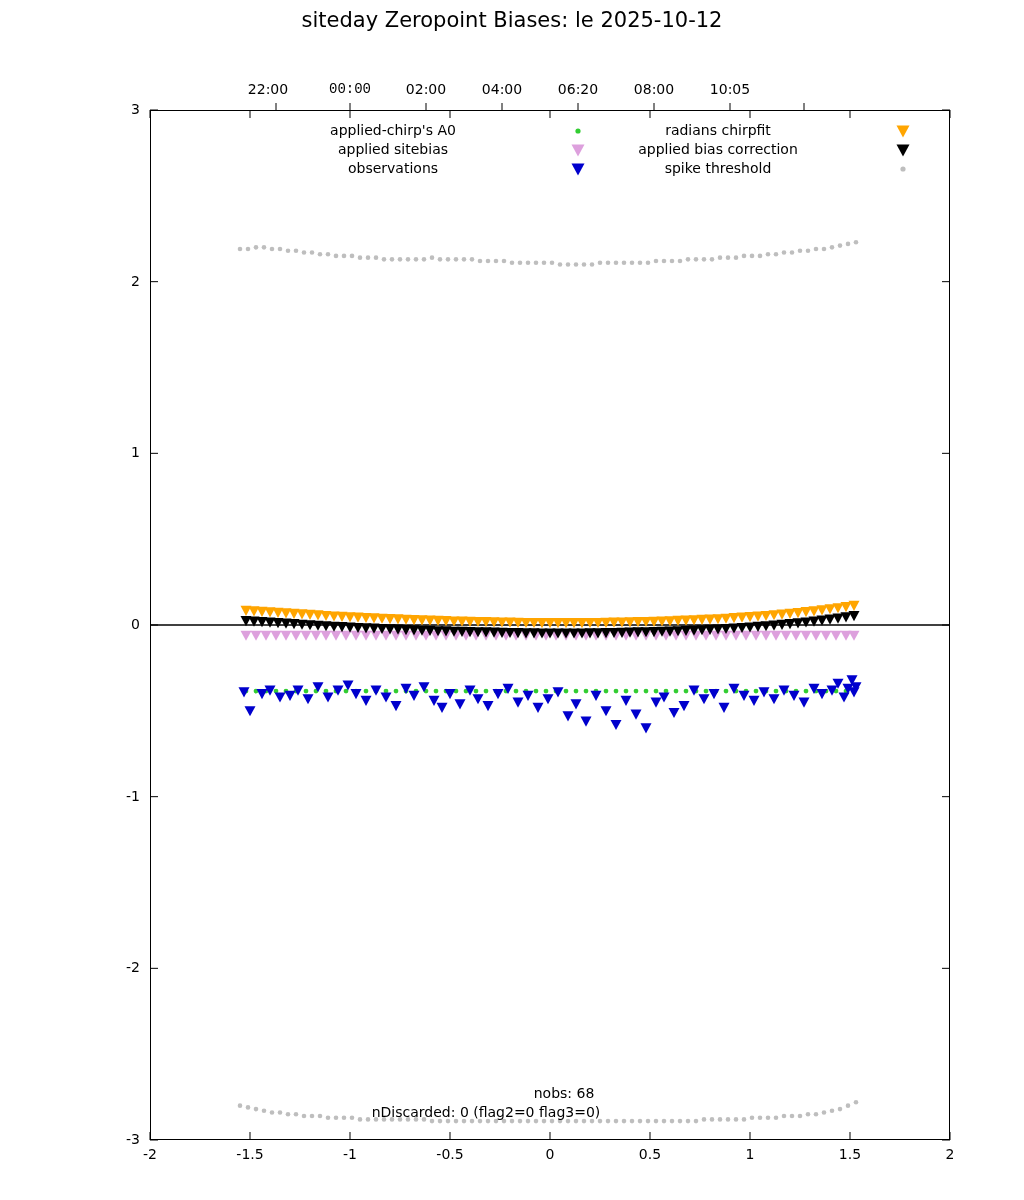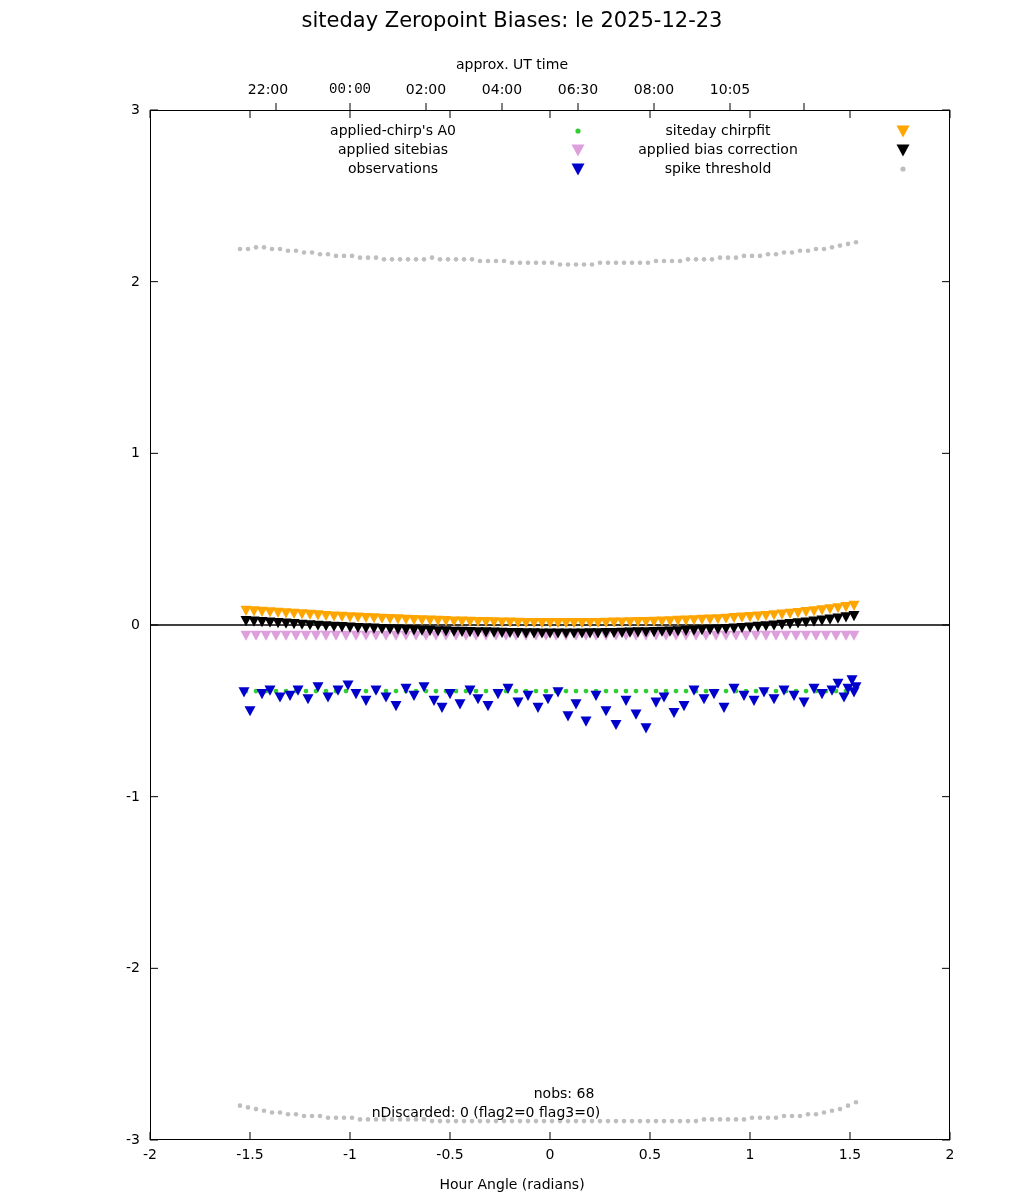--- a/index.html
+++ b/index.html
@@ -98,24 +98,22 @@
     font-size: 14px;
     white-space: nowrap;
     text-align: center;
   }
 </style>
 </head>
 <body>
 
 <div id="root">
 
-  <div class="title">siteday Zeropoint Biases:  le  2025-12-23</div>
-  <div class="top-axis-label">approx. UT time</div>
+  <div class="title">siteday Zeropoint Biases:  le  2025-10-12</div>
   <div class="ylabel">mag.average (Gauss)</div>
-  <div class="xlabel">Hour Angle (radians)</div>
 
   <div id="plot-area"></div>
 
   <svg id="svg-layer" xmlns="http://www.w3.org/2000/svg">
       <line x1="150" y1="1140" x2="150" y2="1132" stroke="#000" stroke-width="1"></line>
       <line x1="150" y1="110" x2="150" y2="118" stroke="#000" stroke-width="1"></line>
       <line x1="250" y1="1140" x2="250" y2="1132" stroke="#000" stroke-width="1"></line>
       <line x1="250" y1="110" x2="250" y2="118" stroke="#000" stroke-width="1"></line>
       <line x1="350" y1="1140" x2="350" y2="1132" stroke="#000" stroke-width="1"></line>
       <line x1="350" y1="110" x2="350" y2="118" stroke="#000" stroke-width="1"></line>
@@ -697,25 +695,25 @@
       <div class="ytick-label" style="left: 100px; top: 959.333px;">-2</div>
       <div class="ytick-label" style="left: 100px; top: 787.667px;">-1</div>
       <div class="ytick-label" style="left: 100px; top: 616px;">0</div>
       <div class="ytick-label" style="left: 100px; top: 444.333px;">1</div>
       <div class="ytick-label" style="left: 100px; top: 272.667px;">2</div>
       <div class="ytick-label" style="left: 100px; top: 101px;">3</div>
       <div class="tick-label" style="left: 228px; top: 81px; width: 80px;">22:00</div>
       <div class="tick-label" style="left: 310px; top: 81px; width: 80px; font-family: Liberation Mono, monospace;">00:00</div>
       <div class="tick-label" style="left: 386px; top: 81px; width: 80px;">02:00</div>
       <div class="tick-label" style="left: 462px; top: 81px; width: 80px;">04:00</div>
-      <div class="tick-label" style="left: 538px; top: 81px; width: 80px;">06:30</div>
+      <div class="tick-label" style="left: 538px; top: 81px; width: 80px;">06:20</div>
       <div class="tick-label" style="left: 614px; top: 81px; width: 80px;">08:00</div>
       <div class="tick-label" style="left: 690px; top: 81px; width: 80px;">10:05</div>
       <div class="legend-text right-al" style="left: 243px; width: 300px; top: 122px;">applied-chirp's A0</div>
-      <div class="legend-text right-al" style="left: 568px; width: 300px; top: 122px;">siteday chirpfit</div>
+      <div class="legend-text right-al" style="left: 568px; width: 300px; top: 122px;">radians chirpfit</div>
       <div class="legend-text right-al" style="left: 243px; width: 300px; top: 141px;">applied sitebias</div>
       <div class="legend-text right-al" style="left: 568px; width: 300px; top: 141px;">applied bias correction</div>
       <div class="legend-text right-al" style="left: 243px; width: 300px; top: 160px;">observations</div>
       <div class="legend-text right-al" style="left: 568px; width: 300px; top: 160px;">spike threshold</div>
       <div class="annot" style="left: 150px; width: 828px; top: 1085px;">nobs: 68</div>
       <div class="annot" style="left: 150px; width: 672px; top: 1104px;">nDiscarded: 0  (flag2=0  flag3=0)</div>
     </div>
 
 </div>
 

